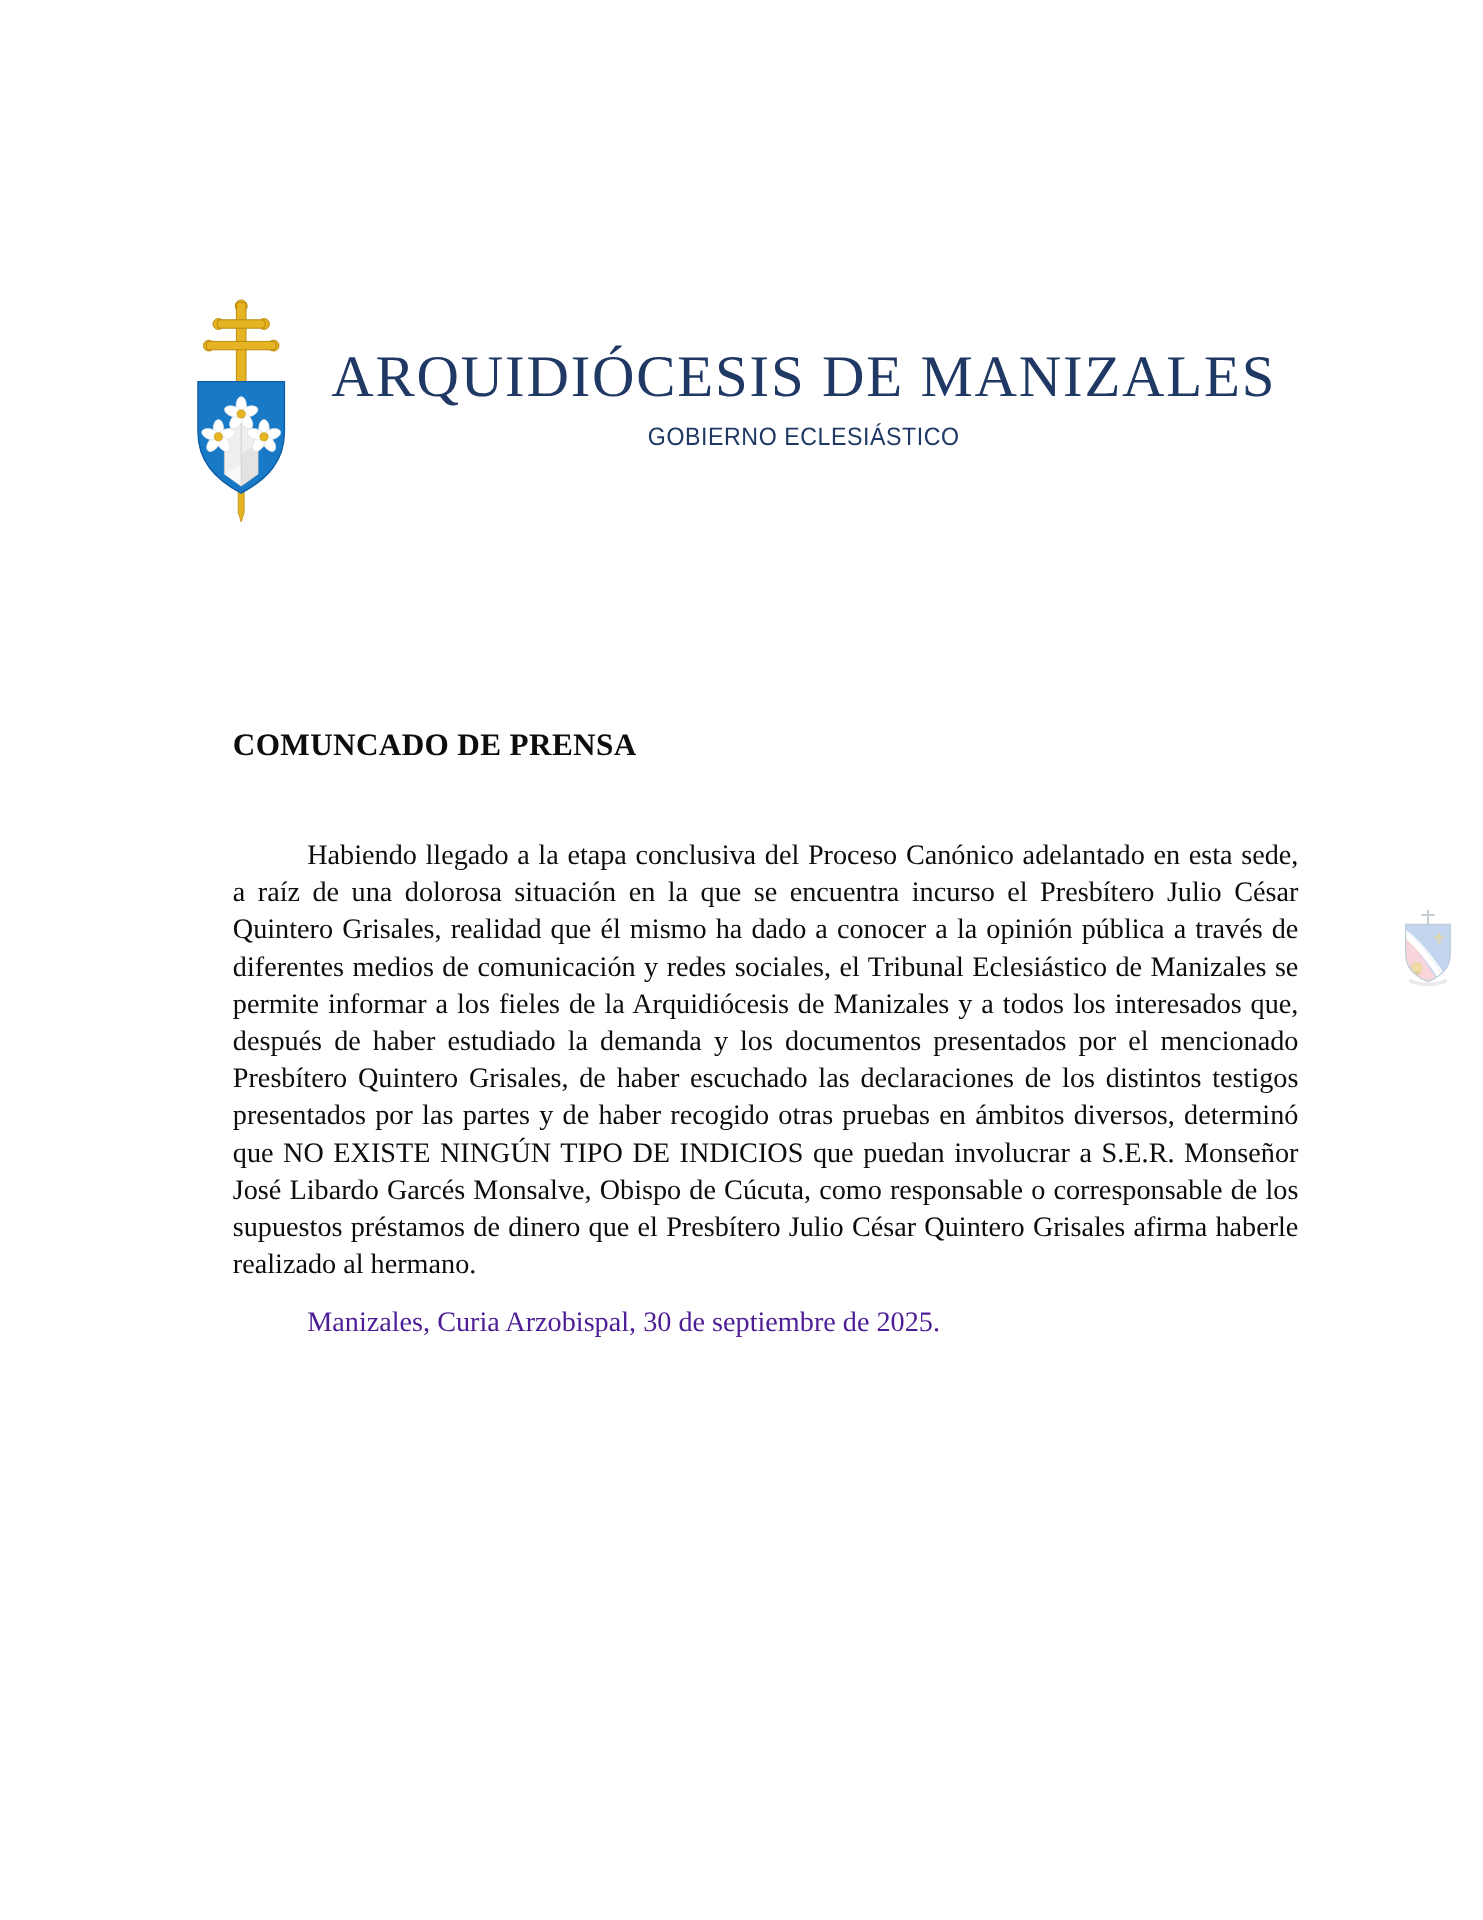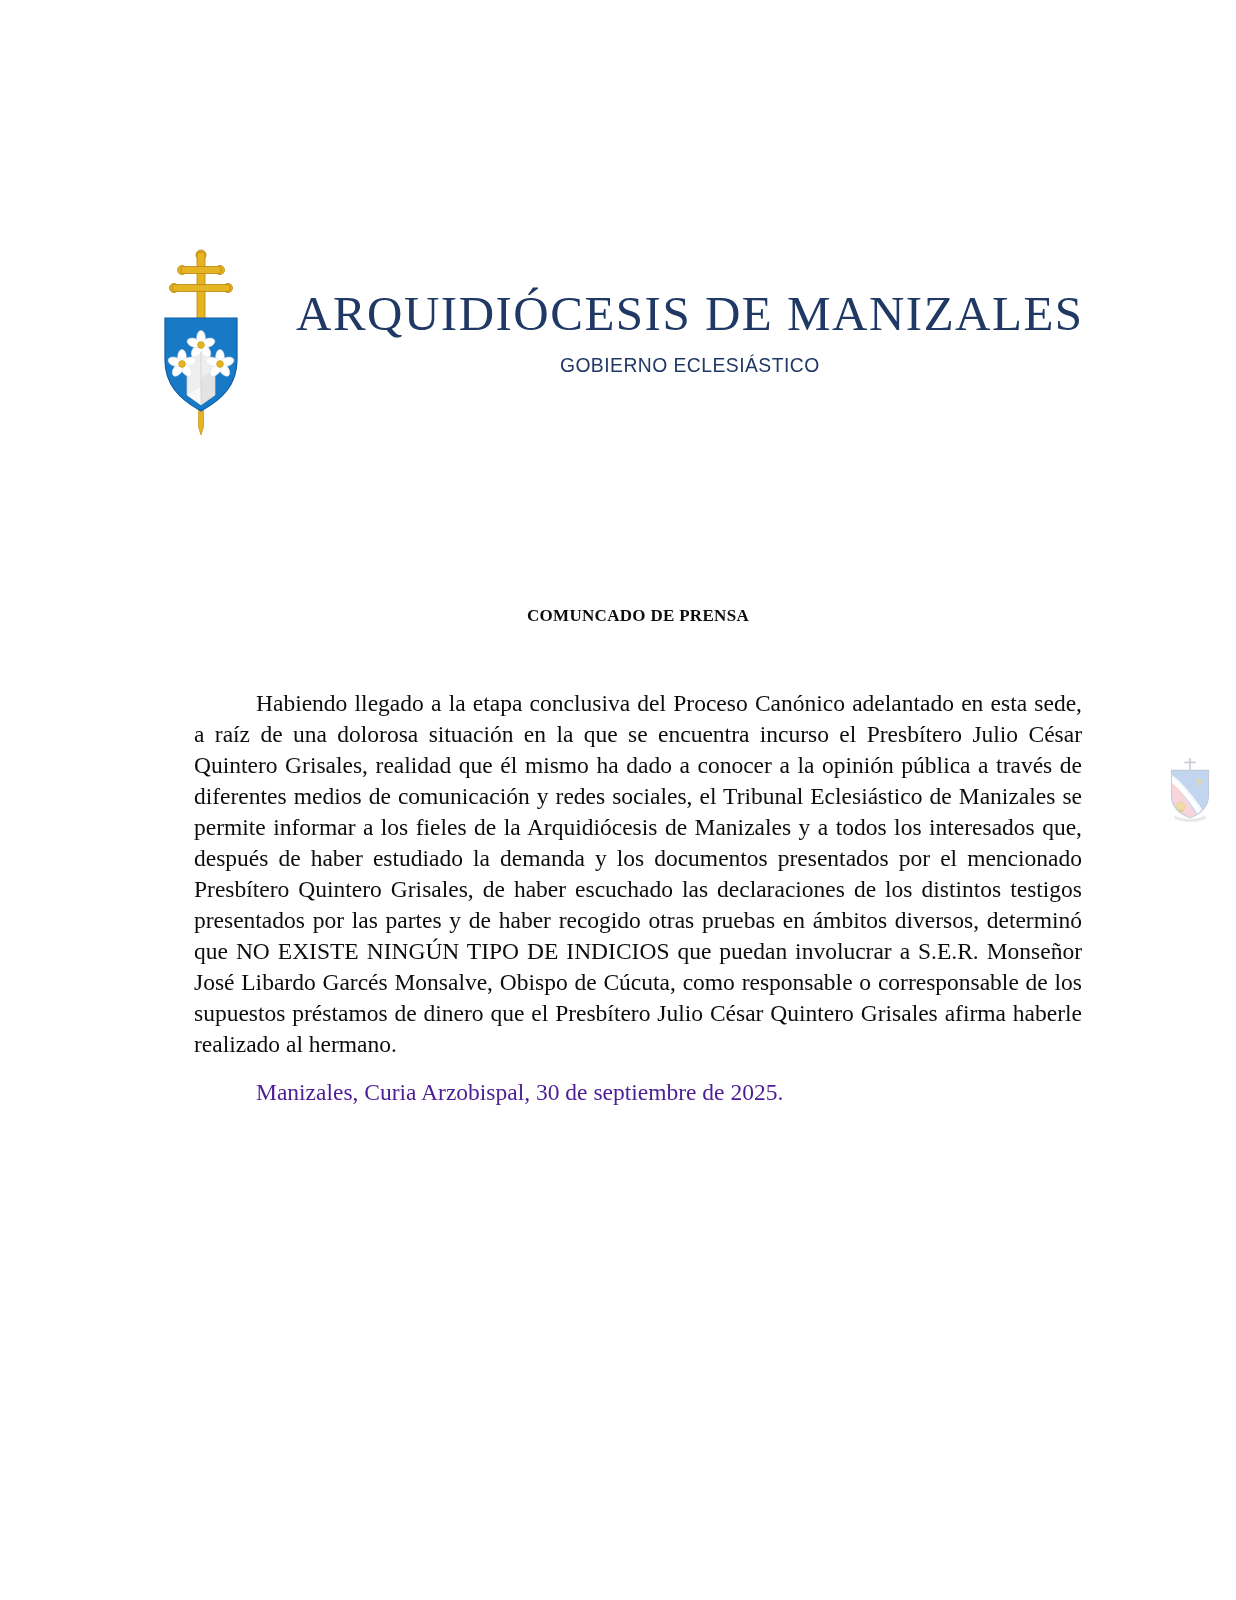--- a/index.html
+++ b/index.html
@@ -13,21 +13,20 @@
     color:#111;
   }
 
   
   .letterhead{
     position:absolute;
     top:248px;
     left:158px;
     display:flex;
     align-items:flex-start;
-    gap:20px;
   }
   .crest{width:86px;height:190px;flex:0 0 auto;}
   .org-text{margin-left:32px;margin-top:40px;}
   .org-name{
     font-family:"Liberation Serif",serif;
     font-size:49px;
     line-height:1.05;
     letter-spacing:1.5px;
     color:#1f3864;
     white-space:nowrap;
@@ -47,23 +46,22 @@
 
   
   .doc{
     position:absolute;
     left:194px;
     top:606px;
     width:888px;
   }
   .doc-title{
     margin:0;
-    text-align:center;
     font-family:"Liberation Serif",serif;
-    font-size:17px;
+    font-size:26px;
     font-weight:bold;
     letter-spacing:0.3px;
     color:#0d0d0d;
   }
   .doc-paragraph{
     margin:62px 0 0 0;
     text-align:justify;
     text-indent:62px;
     font-size:23.5px;
     line-height:31px;

